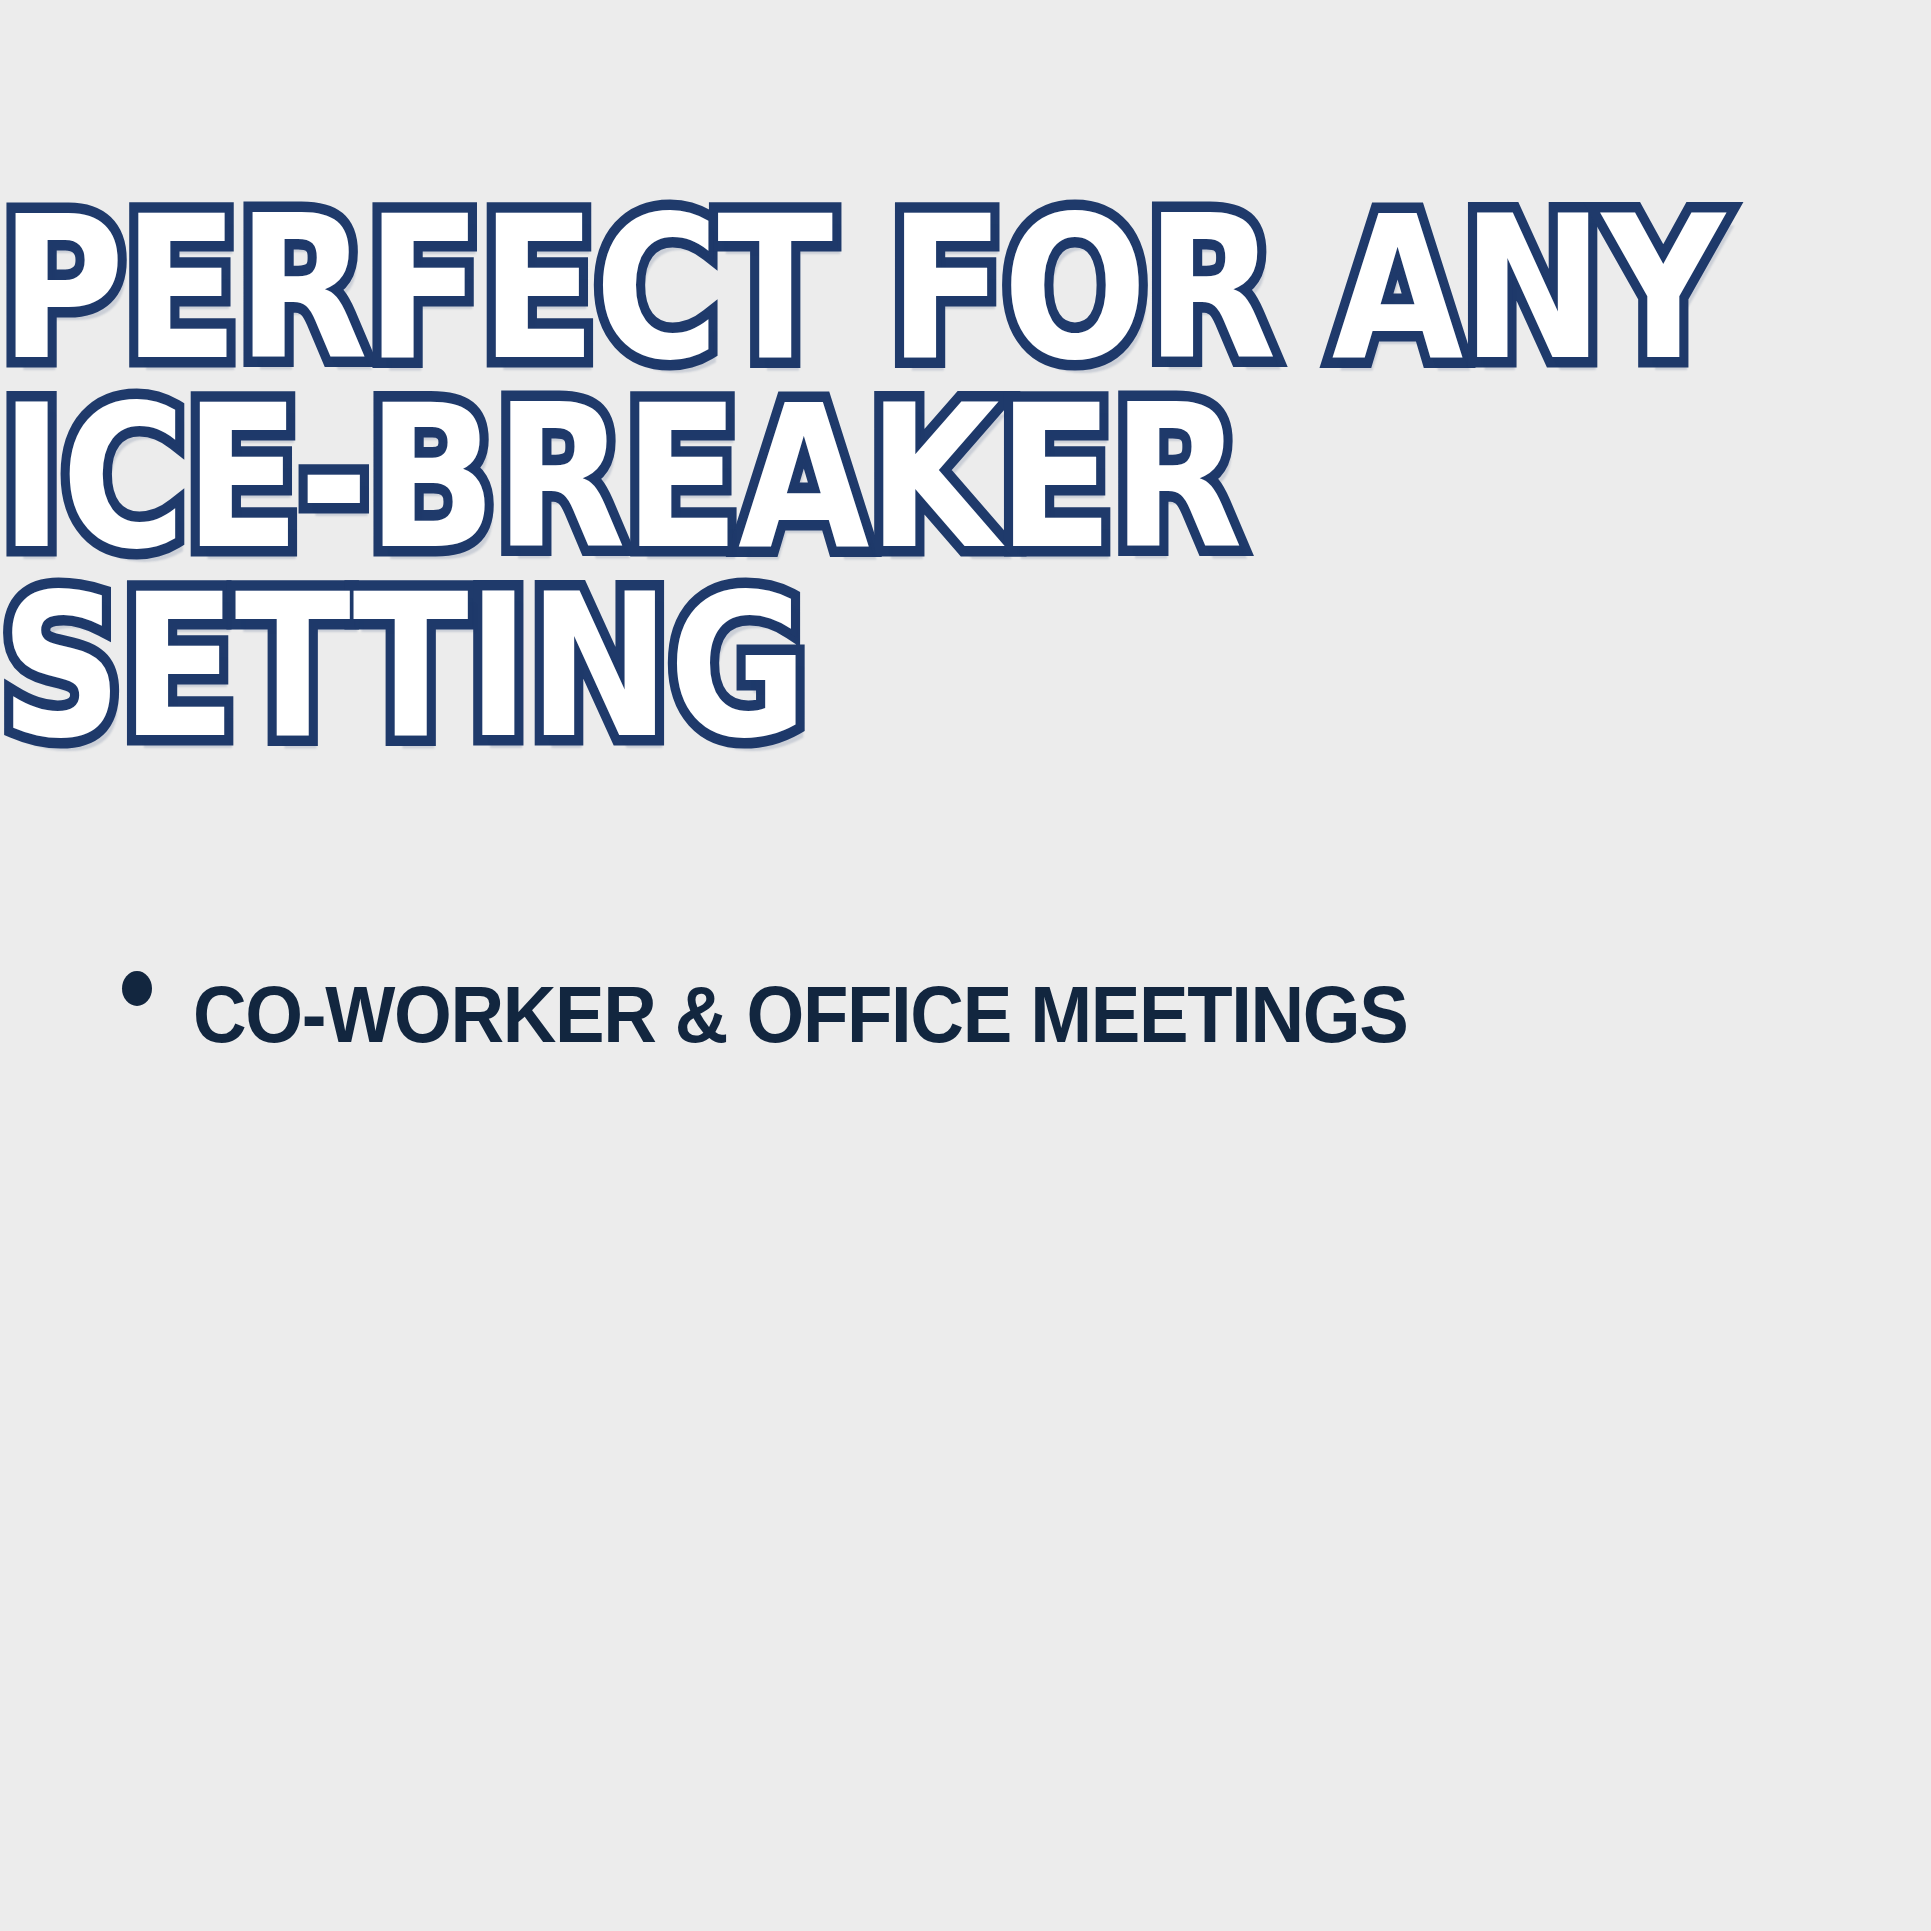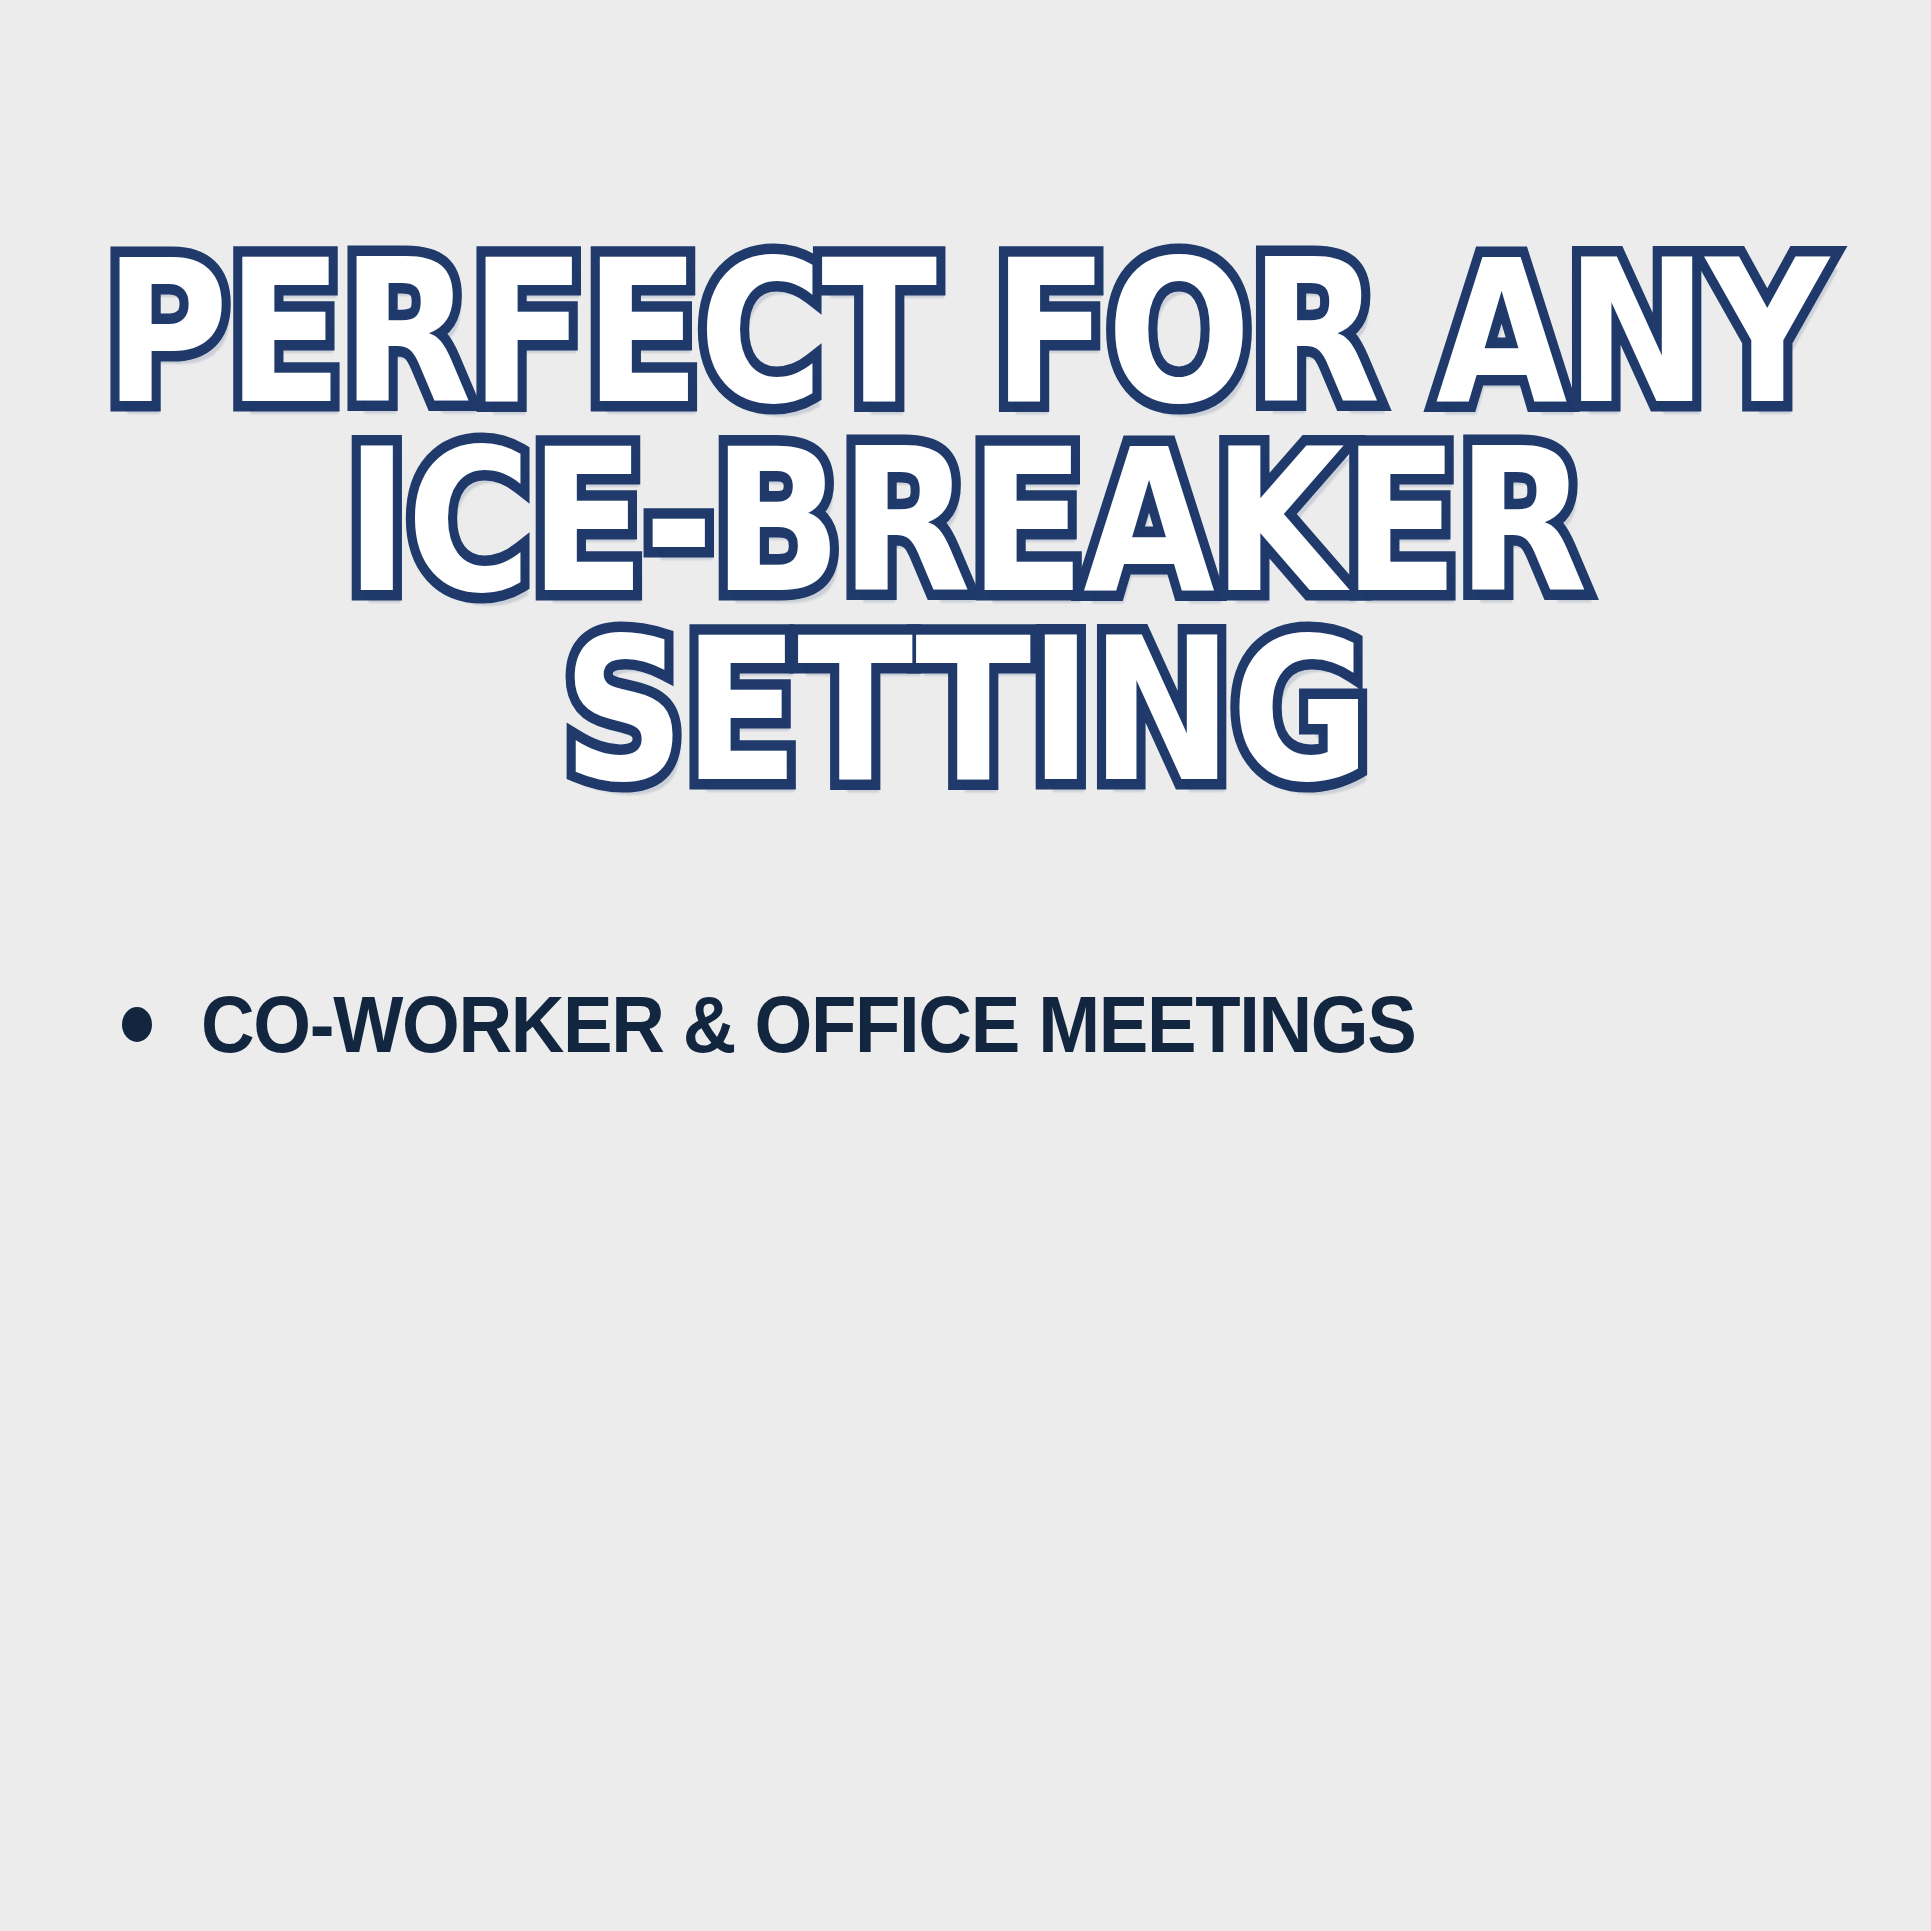--- a/index.html
+++ b/index.html
@@ -21,22 +21,21 @@
     background: #ececec;
     box-sizing: border-box;
   }
 
   
   #headline {
     position: absolute;
     left: 0;
     top: 180px;
     width: 1931px;
-    text-align: center;
-    margin-top: 44px;
+    text-align: left;
   }
 
   .headline-line {
     display: block;
     font-family: "DejaVu Sans", sans-serif;
     font-weight: 700;
     font-size: 166px;
     line-height: 189px;
     letter-spacing: -1.9px;
     color: #ffffff;
@@ -57,24 +56,22 @@
   
   #bullet-list {
     position: absolute;
     left: 122px;
     top: 971px;
     width: 1738px;
   }
 
   .bullet-row {
     display: flex;
-    align-items: center;
     height: 106px;
     margin-bottom: 43px;
-    gap: 8px;
   }
 
   .bullet-dot {
     flex: 0 0 auto;
     width: 30px;
     height: 35px;
     border-radius: 50%;
     background: #12263f;
     margin-right: 41px;
   }

